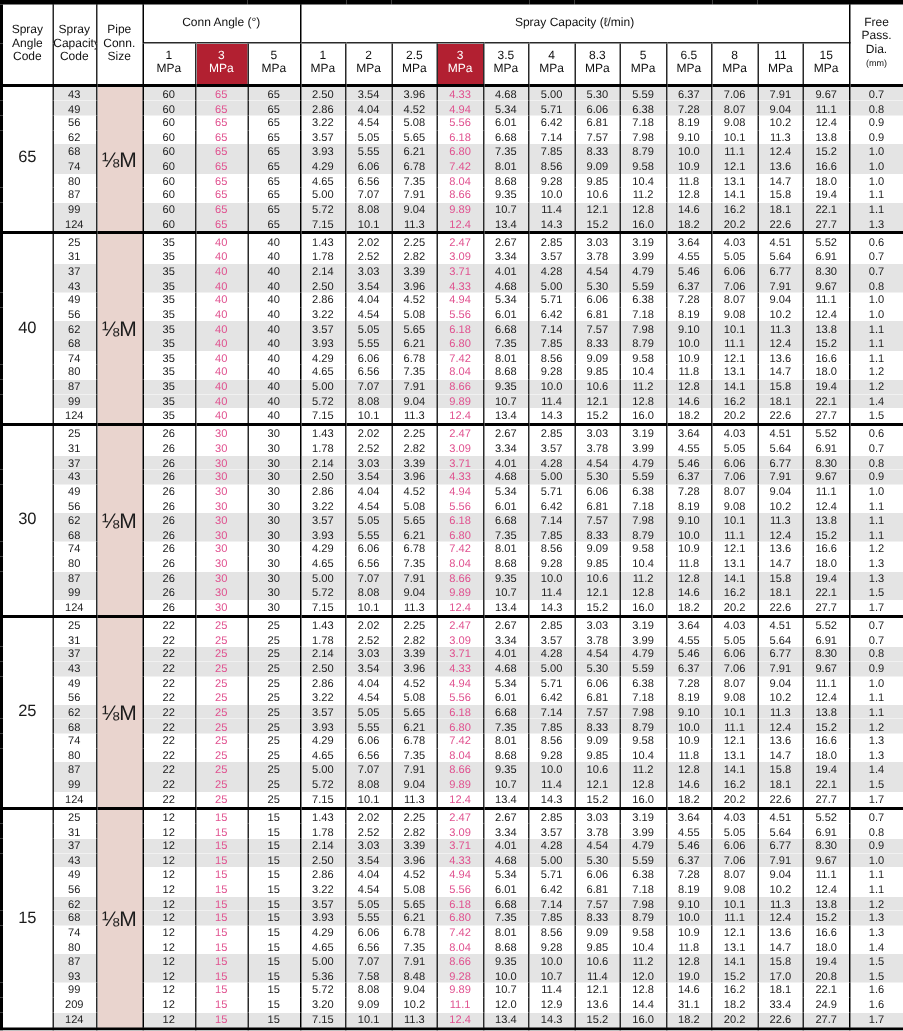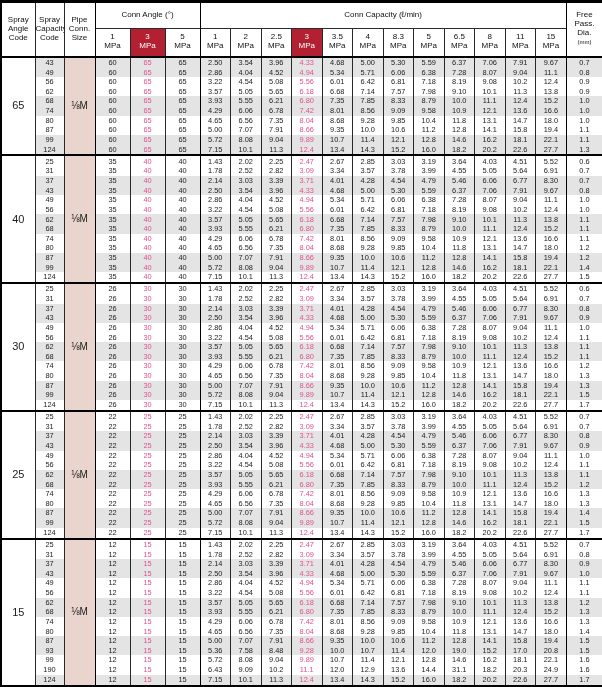--- a/index.html
+++ b/index.html
@@ -24,21 +24,21 @@
     color:#111; background:#fff;
   }
   thead tr.pressures th { border-top:1px solid #2a2a2a; height:28px; }
   thead tr.titles th { height:27px; }
   tbody { border-top:2px solid #000; }
   tbody td { font-size:7.4px; line-height:1; }
   tr.group-start td { border-top:2px solid #000; }
   td.sec, th.sec { border-left:1.5px solid #000; }
   th.hl { background:var(--highlight-bg,#b22031); color:var(--highlight-text,#fff); }
   td.pink { color:var(--pink-text,#e0518f); }
-  td.pipe-cell { background:var(--pipe-bg,#e9d4ce); font-size:10px;text-align:center; }
+  td.pipe-cell { background:var(--pipe-bg,#e9d4ce); font-size:14px;text-align:center; }
   tr.stripe td:not(.nostripe) { background:var(--stripe-bg,#e4e4e4); }
   td.gcode { font-size:11px; background:#fff; }
   th.free-hd .unit { font-size:6px; }
 </style>
 </head>
 <body>
 
 <table class="spec">
   <colgroup>
     <col style="width:34px">
@@ -66,21 +66,21 @@
       <th rowspan="2">Spray
 Angle
 Code</th>
       <th rowspan="2">Spray
 Capacity
 Code</th>
       <th rowspan="2">Pipe
 Conn.
 Size</th>
       <th colspan="3" class="sec">Conn Angle (°)</th>
-      <th colspan="12" class="sec">Conn Capacity (ℓ/min)</th>
+      <th colspan="12" class="sec">Spray Capacity (ℓ/min)</th>
       <th rowspan="2" class="sec free-hd"><span>Free
 Pass.
 Dia.</span>
 <span class="unit">(mm)</span></th>
     </tr>
     <tr class="pressures" id="pressure-row">
         <th class="sec">1
 MPa</th>
         <th class="hl">3
 MPa</th>
@@ -1295,35 +1295,35 @@
         <td>11.4</td>
         <td>12.1</td>
         <td>12.8</td>
         <td>14.6</td>
         <td>16.2</td>
         <td>18.1</td>
         <td>22.1</td>
         <td class="sec">1.6</td>
       </tr>
       <tr>
-        <td>190</td>
-        <td class="sec ">12</td>
-        <td class="pink">15</td>
-        <td>15</td>
-        <td class="sec ">6.43</td>
+        <td>209</td>
+        <td class="sec ">12</td>
+        <td class="pink">15</td>
+        <td>15</td>
+        <td class="sec ">3.20</td>
         <td>9.09</td>
         <td>10.2</td>
         <td class="pink">11.1</td>
         <td>12.0</td>
         <td>12.9</td>
         <td>13.6</td>
         <td>14.4</td>
         <td>31.1</td>
         <td>18.2</td>
-        <td>20.3</td>
+        <td>33.4</td>
         <td>24.9</td>
         <td class="sec">1.6</td>
       </tr>
       <tr class="stripe">
         <td>124</td>
         <td class="sec ">12</td>
         <td class="pink">15</td>
         <td>15</td>
         <td class="sec ">7.15</td>
         <td>10.1</td>

